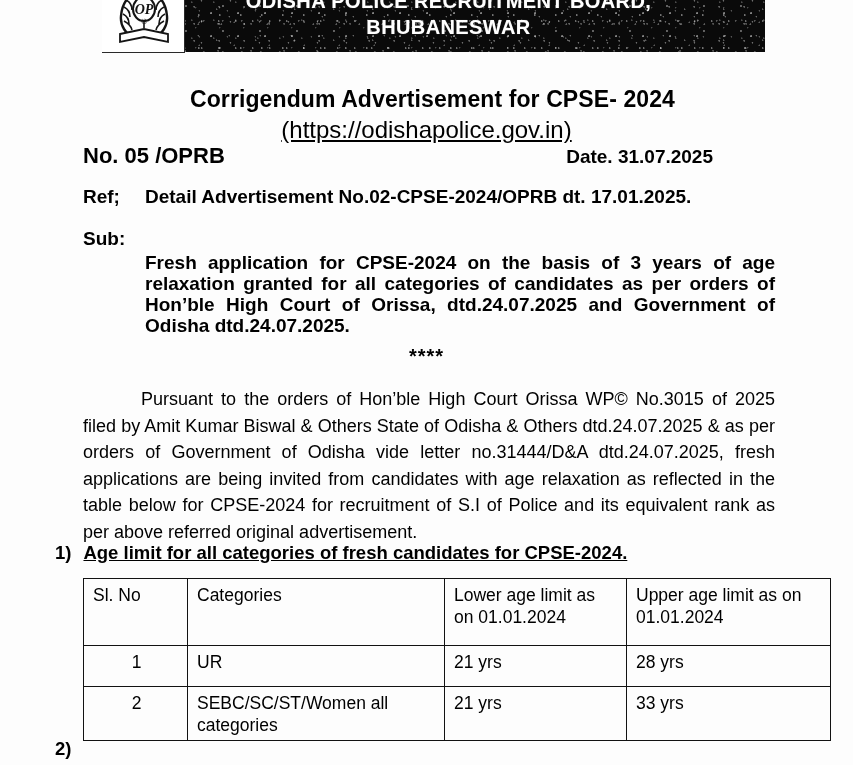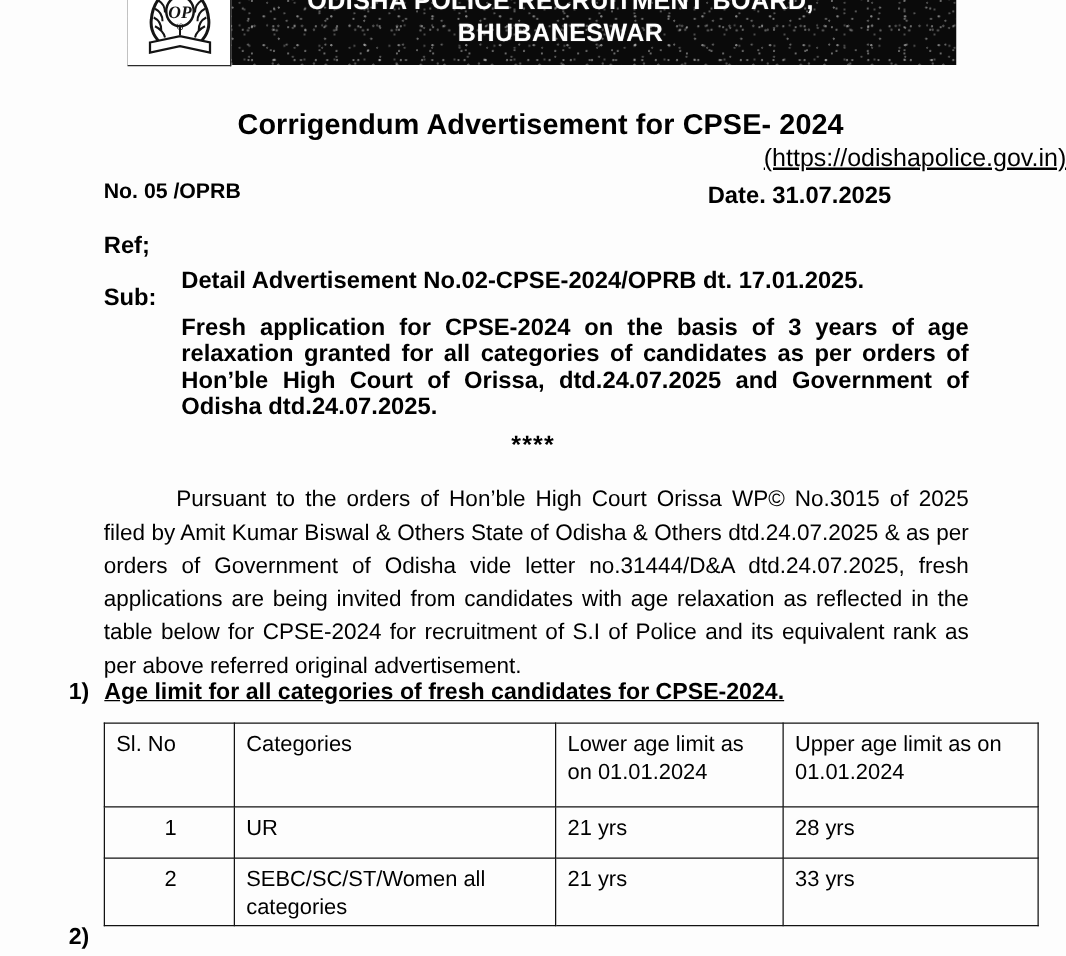--- a/index.html
+++ b/index.html
@@ -96,31 +96,31 @@
     text-align: center;
     font-size: 23px;
     font-weight: bold;
     letter-spacing: .1px;
     padding-left: 12px;
   }
   .doc-url {
     position: absolute;
     left: 0; right: 0;
     top: 116px;
-    text-align: right;
-    font-size: 20px;
+    text-align: center;
+    font-size: 24px;
     font-weight: normal;
   }
   .doc-url span { text-decoration: underline; }
 
   .no-line {
     position: absolute;
     left: 83px;
     top: 143px;
-    font-size: 17px;
+    font-size: 22px;
     font-weight: bold;
   }
   .date-line {
     position: absolute;
     right: 140px;
     top: 146px;
     font-size: 19px;
     font-weight: bold;
   }
 
@@ -132,21 +132,21 @@
     display: flex;
     font-size: 19px;
     font-weight: bold;
   }
   .row-ref { top: 186px; }
   .row-sub { top: 228px; }
   .lbl {
     flex: 0 0 auto;
     width: 62px;
   }
-  .val-inline { flex: 1 1 auto; margin-top: 28px; }
+  .val-inline { flex: 1 1 auto; }
   .val-just {
     flex: 1 1 auto;
     text-align: justify;
     text-align-last: left;
     line-height: 21px;
     margin-top: 24px;
   }
 
   
   .stars {

